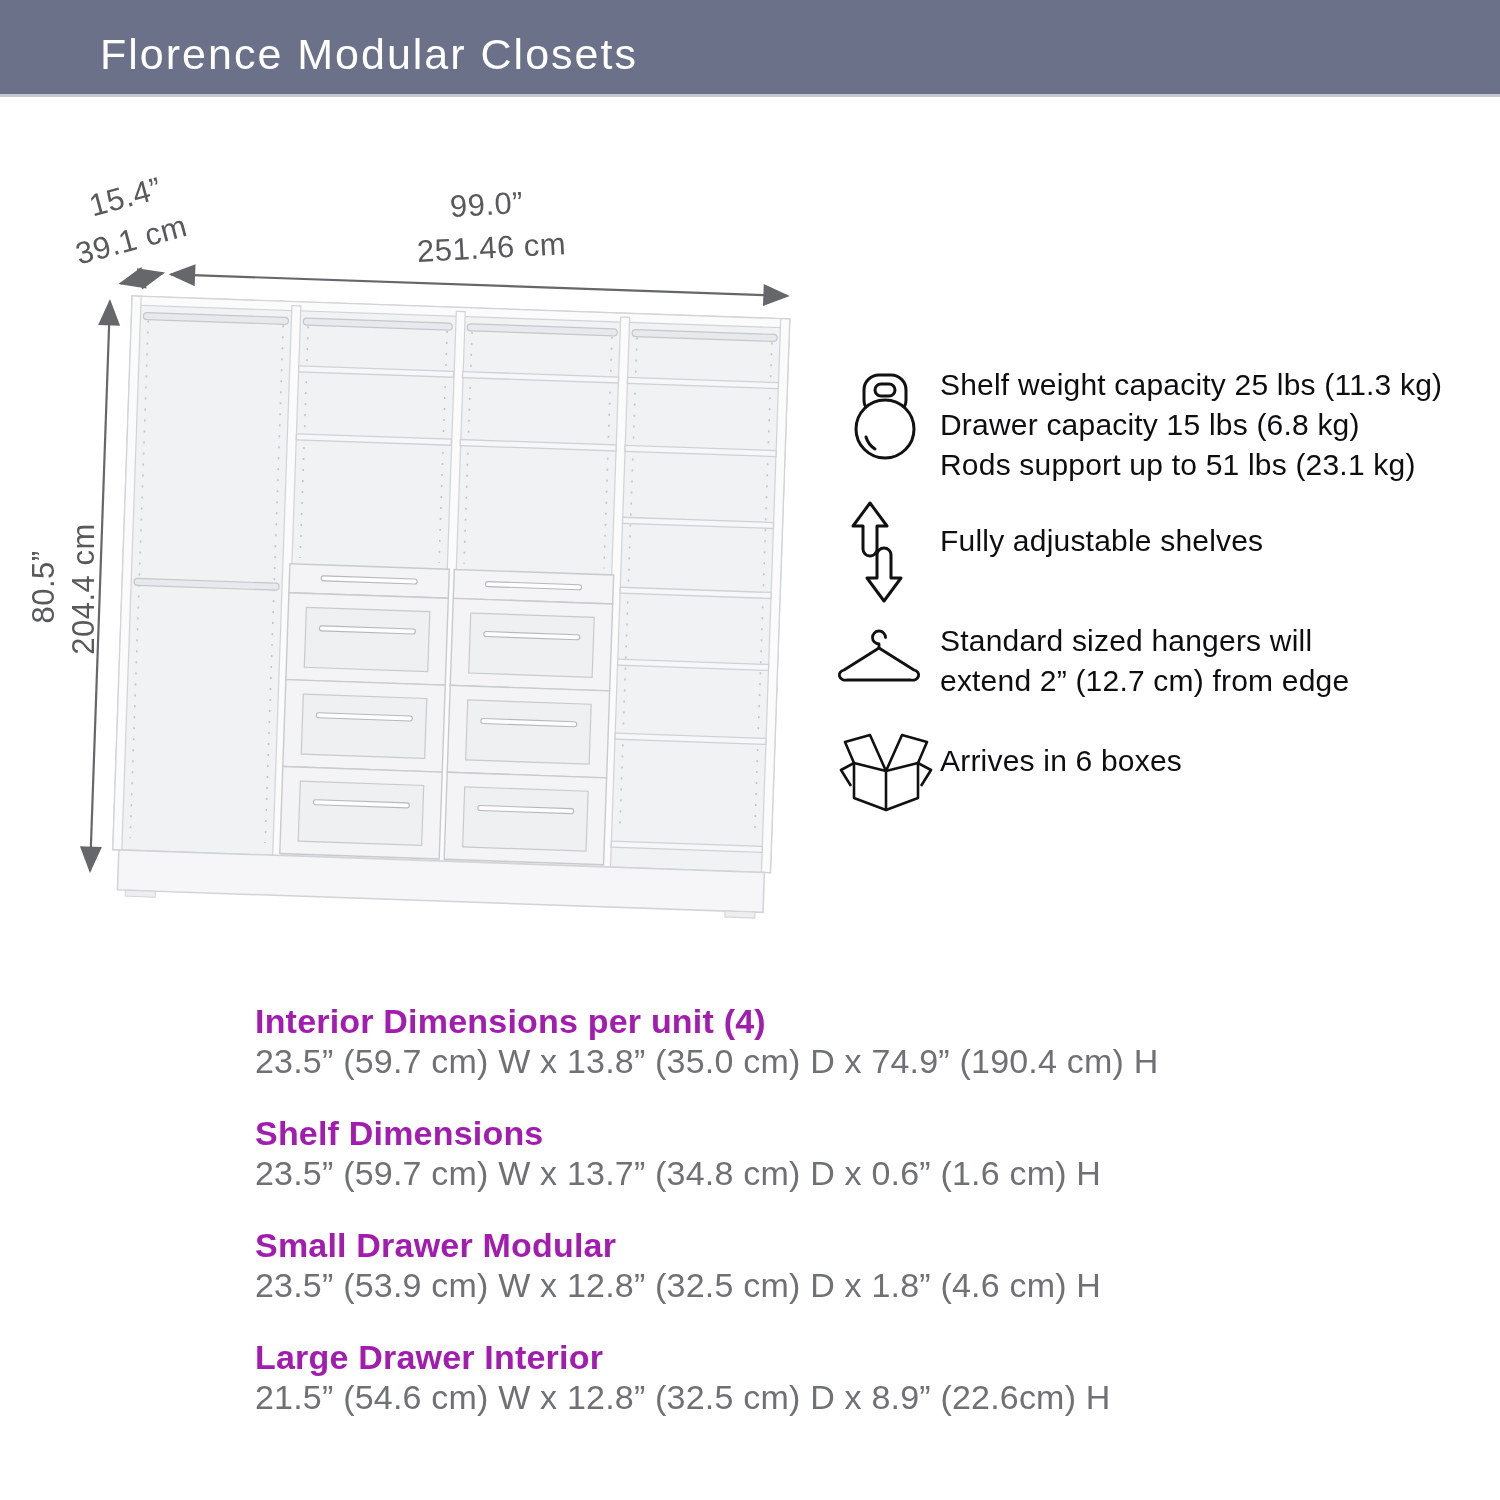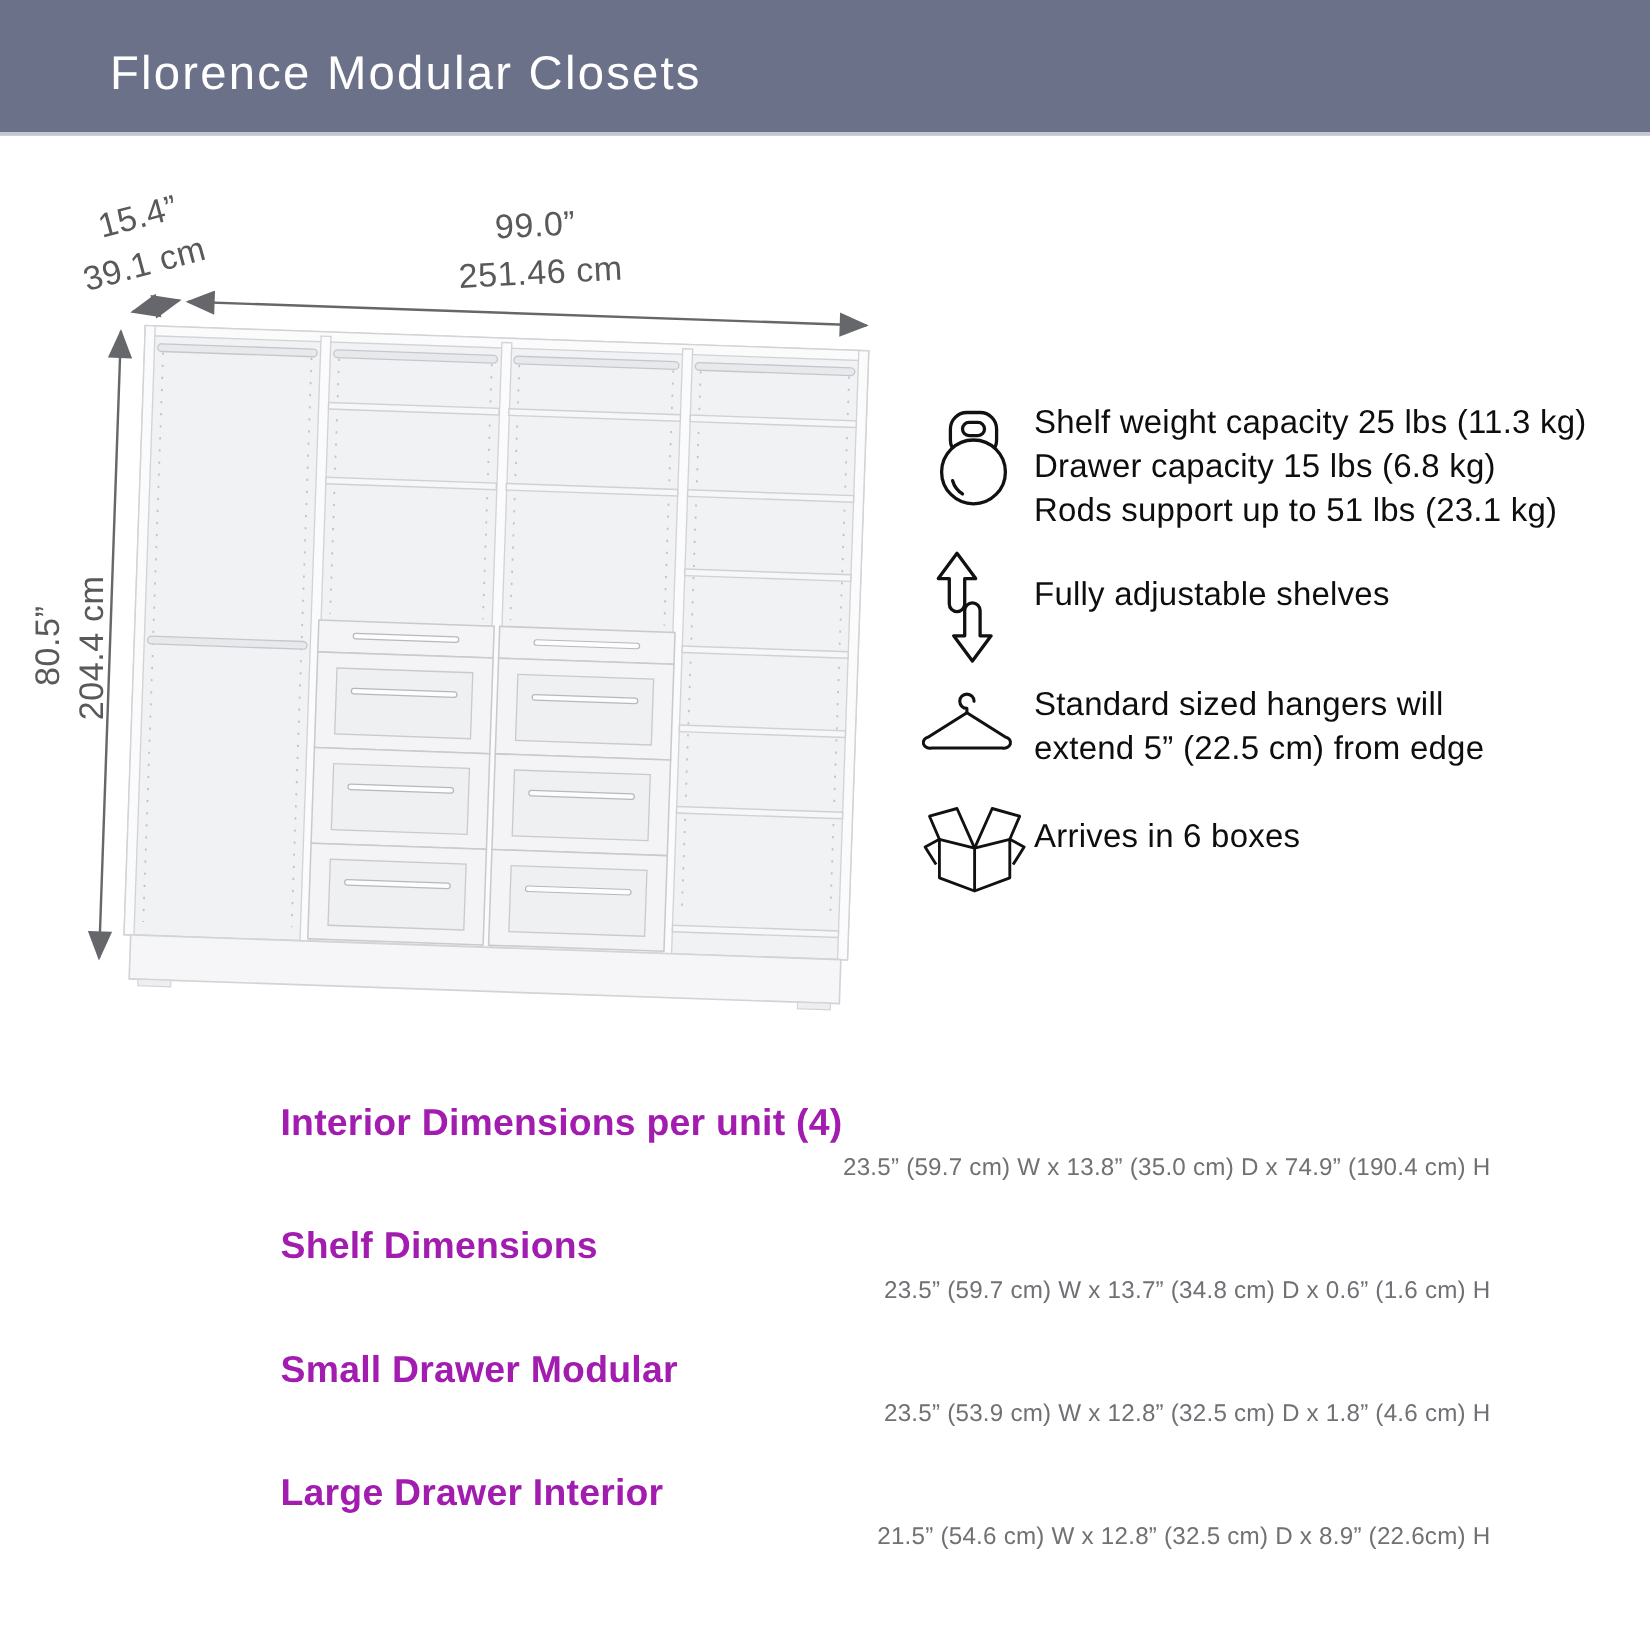--- a/index.html
+++ b/index.html
@@ -1,37 +1,37 @@
 <!DOCTYPE html>
 <html><head>
 <meta charset="utf-8">
 <style>
   * { margin:0; padding:0; box-sizing:border-box; }
   html,body { width:1500px; height:1500px; background:#ffffff; overflow:hidden;
               font-family:"Liberation Sans","DejaVu Sans",sans-serif; position:relative; }
 
-  .header { position:absolute; left:0; top:0; width:1500px; height:123px;
+  .header { position:absolute; left:0; top:0; width:1500px; height:97px;
             background:#6b7189; border-bottom:3px solid #c3c7d2;
             display:flex; align-items:center; }
   .header .title { color:#ffffff; font-size:43px; font-weight:500;
                    letter-spacing:2px; padding-left:100px; padding-top:14px; }
 
   .diagram-wrap { position:absolute; left:30px; top:160px; width:780px; height:800px; }
 
   .features { position:absolute; left:830px; top:345px; width:665px; height:480px;text-decoration:underline; }
   .features .ficon { position:absolute; }
   .features .ftext { position:absolute; font-size:30px; line-height:40px;
                      color:#0e0e10; letter-spacing:0.2px; white-space:nowrap; }
 
   .specs { position:absolute; left:255px; top:1002px; width:1100px; }
   .spec-block { margin-bottom:34px; }
   .spec-label { font-size:34px; font-weight:700; color:#a21caf; line-height:38px;
                 letter-spacing:0.2px; }
-  .spec-value { font-size:22px; color:#707175; line-height:38px; margin-top:2px;
-                letter-spacing:0.2px; white-space:nowrap;text-align:right; }
+  .spec-value { font-size:34px; color:#707175; line-height:38px; margin-top:2px;
+                letter-spacing:0.2px; white-space:nowrap; }
 
   svg text.dim { font-family:"Liberation Sans","DejaVu Sans",sans-serif;
                  font-size:31px; fill:#58595b; font-weight:500; letter-spacing:0.5px; }
 </style>
 </head>
 <body>
 
 <div class="header">
   <div class="title">Florence Modular Closets</div>
 </div>
@@ -173,21 +173,21 @@
   </div>
 
   <svg class="ficon" style="left:3px; top:282px;" width="92" height="64" viewBox="0 0 92 64">
     <g fill="none" stroke="#111" stroke-width="2.8" stroke-linejoin="round" stroke-linecap="round">
       <path d="M46 21 v-4 a6.5 6.5 0 1 1 6.5 -6.5"></path>
       <path d="M46 21 L11 43 a6 5 0 0 0 3 10 h64 a6 5 0 0 0 3 -10 Z"></path>
     </g>
   </svg>
   <div class="ftext" style="left:110px; top:276px;">
     <div>Standard sized hangers will</div>
-    <div>extend 5” (22.5 cm) from edge</div>
+    <div>extend 2” (12.7 cm) from edge</div>
   </div>
 
   <svg class="ficon" style="left:9px; top:373px;" width="94" height="96" viewBox="0 0 94 96">
     <g fill="none" stroke="#111" stroke-width="2.6" stroke-linejoin="round">
       <path d="M15 45 L47 53 L79 45 L79 80 L47 92 L15 80 Z"></path>
       <path d="M47 53 L47 92"></path>
       <path d="M15 45 L6 24 L31 17 L47 53"></path>
       <path d="M79 45 L88 24 L63 17 L47 53"></path>
       <path d="M15 45 L2 52 L12 68"></path>
       <path d="M79 45 L92 52 L82 68"></path>

